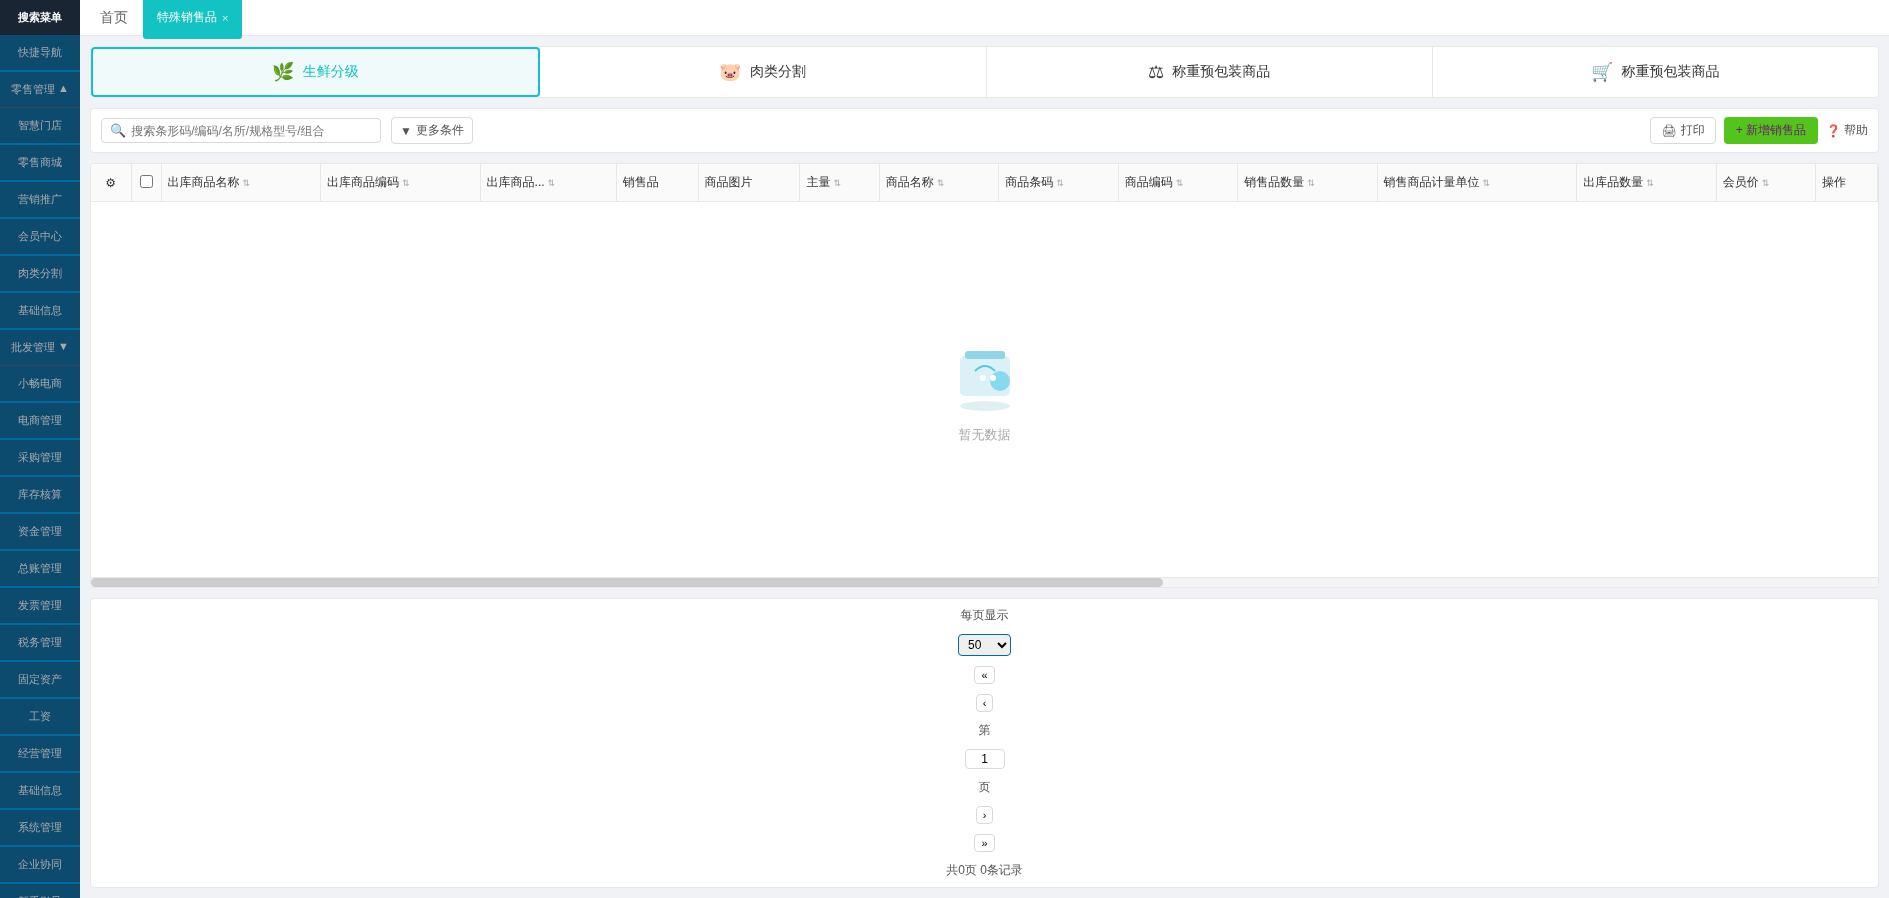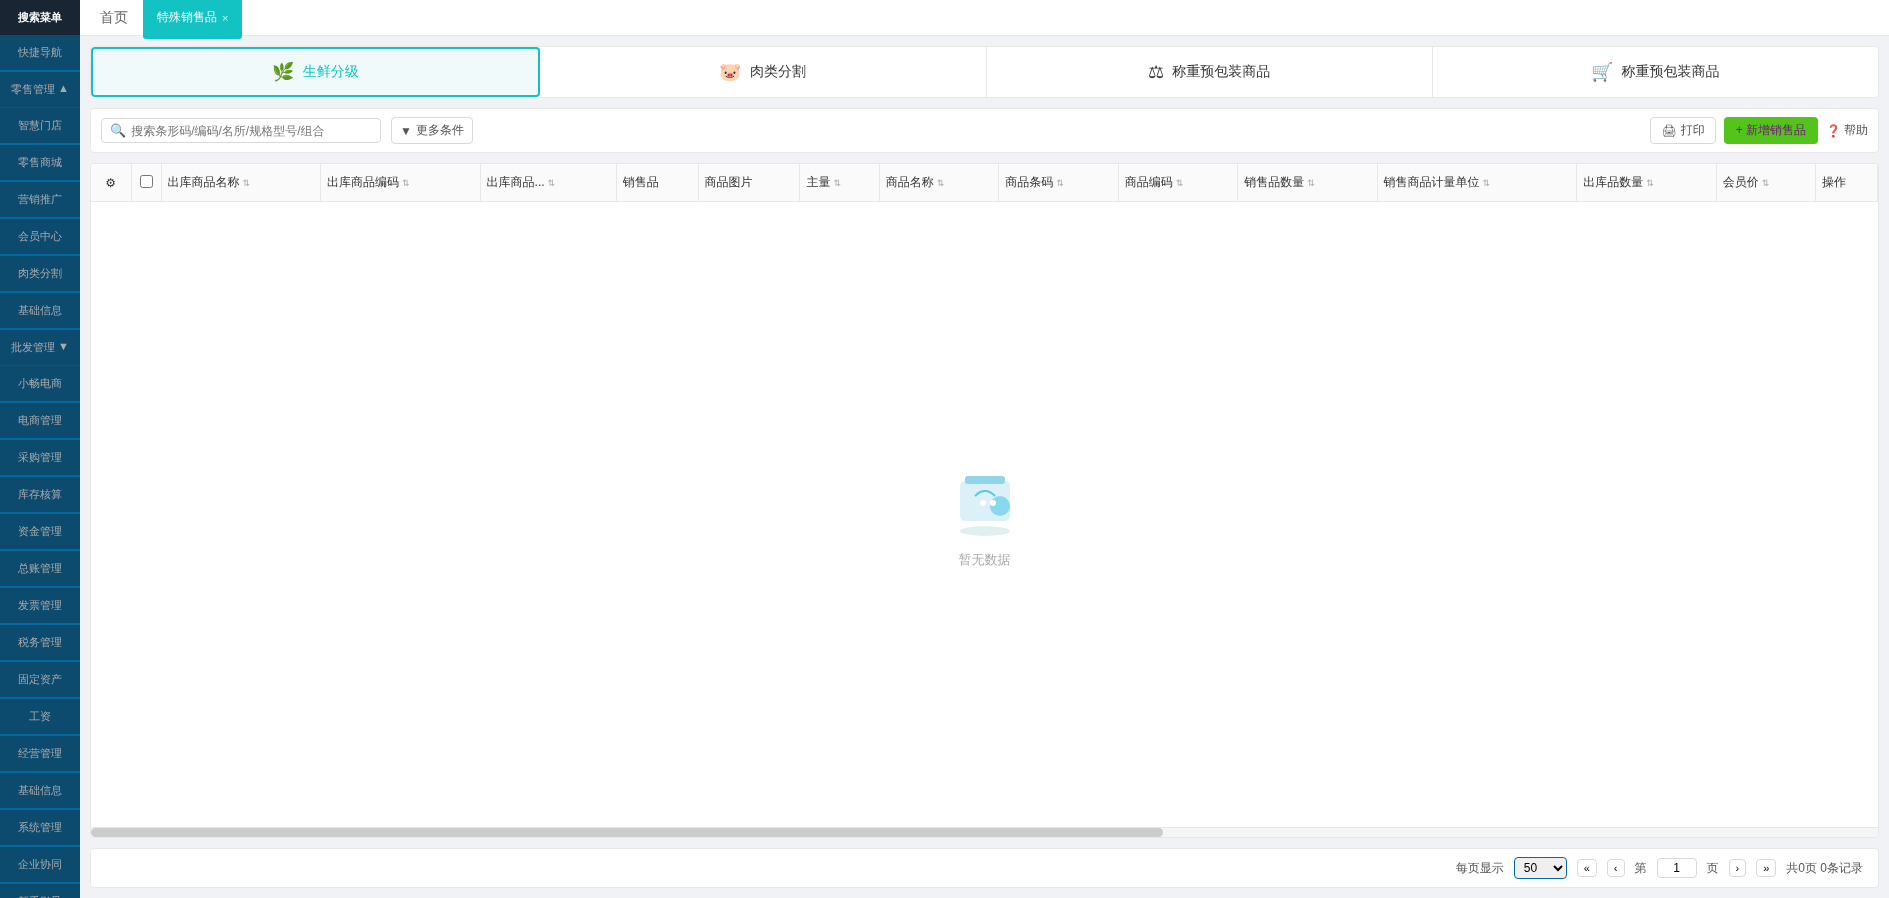--- a/index.html
+++ b/index.html
@@ -269,20 +269,21 @@
       background: #fff;
       border: 1px solid #e8e8e8;
       border-radius: 4px;
       padding: 8px 15px;
       display: flex;
       align-items: center;
       justify-content: flex-end;
       gap: 10px;
       font-size: 12px;
       color: #555;
+      flex-direction: column;
     }
     .pagination select {
       border: 1px solid #0369a1;
       border-radius: 4px;
       padding: 2px 5px;
       font-size: 12px;
     }
     .pagination .page-btn {
       border: 1px solid #d9d9d9;
       background: #fff;

